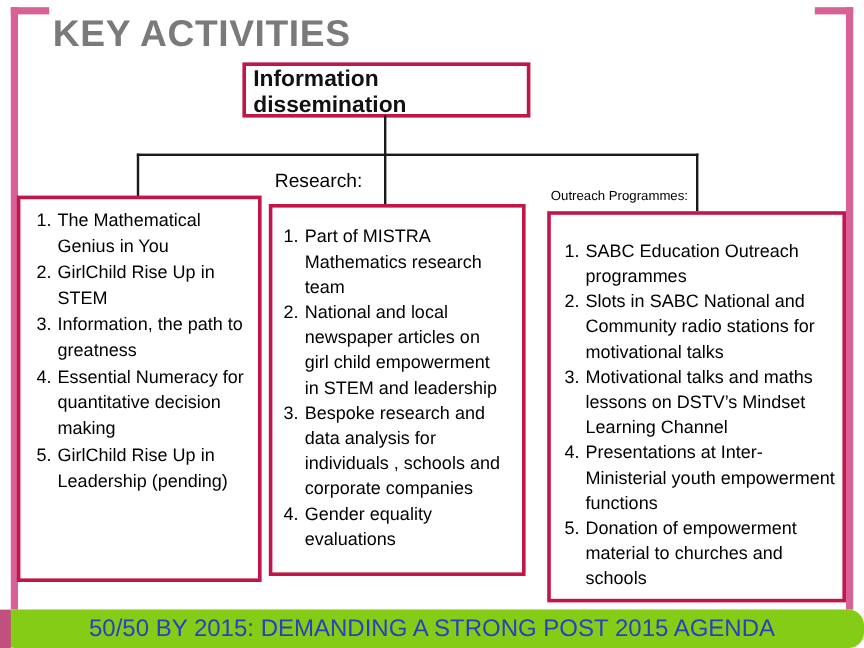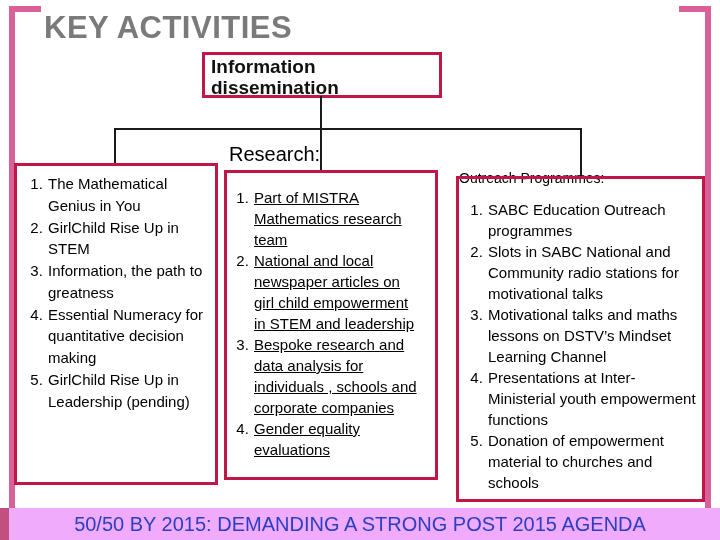--- a/index.html
+++ b/index.html
@@ -62,60 +62,60 @@
     left: 14px; top: 163px;
     width: 204px; height: 322px;
     padding: 7px 6px 0 8px;
     font-size: 15px;
   }
   .box-mid {
     left: 224px; top: 170px;
     width: 214px; height: 310px;
     padding: 14px 18px 0 4px;
     font-size: 15px;
-    text-decoration: underline;
   }
   .box-right {
     left: 456px; top: 176px;
     width: 249px; height: 326px;
     padding: 20px 6px 14px 6px;
     font-size: 15px;
   }
 
   .col-heading { font-size: 15px; color: #000; }
   .box-left .col-heading { margin: 2px 0 20px 0; }
 
   .float-heading {
     position: absolute;
-    font-size: 20px;
+    font-size: 16px;
     color: #000;
     background: transparent;
     white-space: nowrap;
   }
   .heading-research { left: 229px; top: 143px; }
-  .heading-outreach { left: 459px; top: 158px; font-size: 14px; margin-top: 12px; }
+  .heading-outreach { left: 459px; top: 158px; font-size: 11px; }
 
   ol.items {
     margin: 0;
     padding: 0 0 0 22px;
     list-style: decimal outside;
   }
   .box-left  ol.items li { line-height: 1.45; }
   .box-mid   ol.items li { line-height: 1.40; }
   .box-right ol.items li { line-height: 1.40; }
   ol.items li { padding-left: 1px; }
 
   .footer {
     position: absolute;
     left: 0; top: 508px;
     width: 720px; height: 32px;
-    background: #f0abfc;
+    background: #84cc16;
     display: flex;
     align-items: center;
     justify-content: center;
+    border-radius: 13px;
   }
   .footer .footer-text {
     font-size: 20px;
     color: #2b3fc1;
     white-space: nowrap;
   }
   .footer-corner {
     position: absolute;
     left: 0; top: 508px;
     width: 9px; height: 32px;

